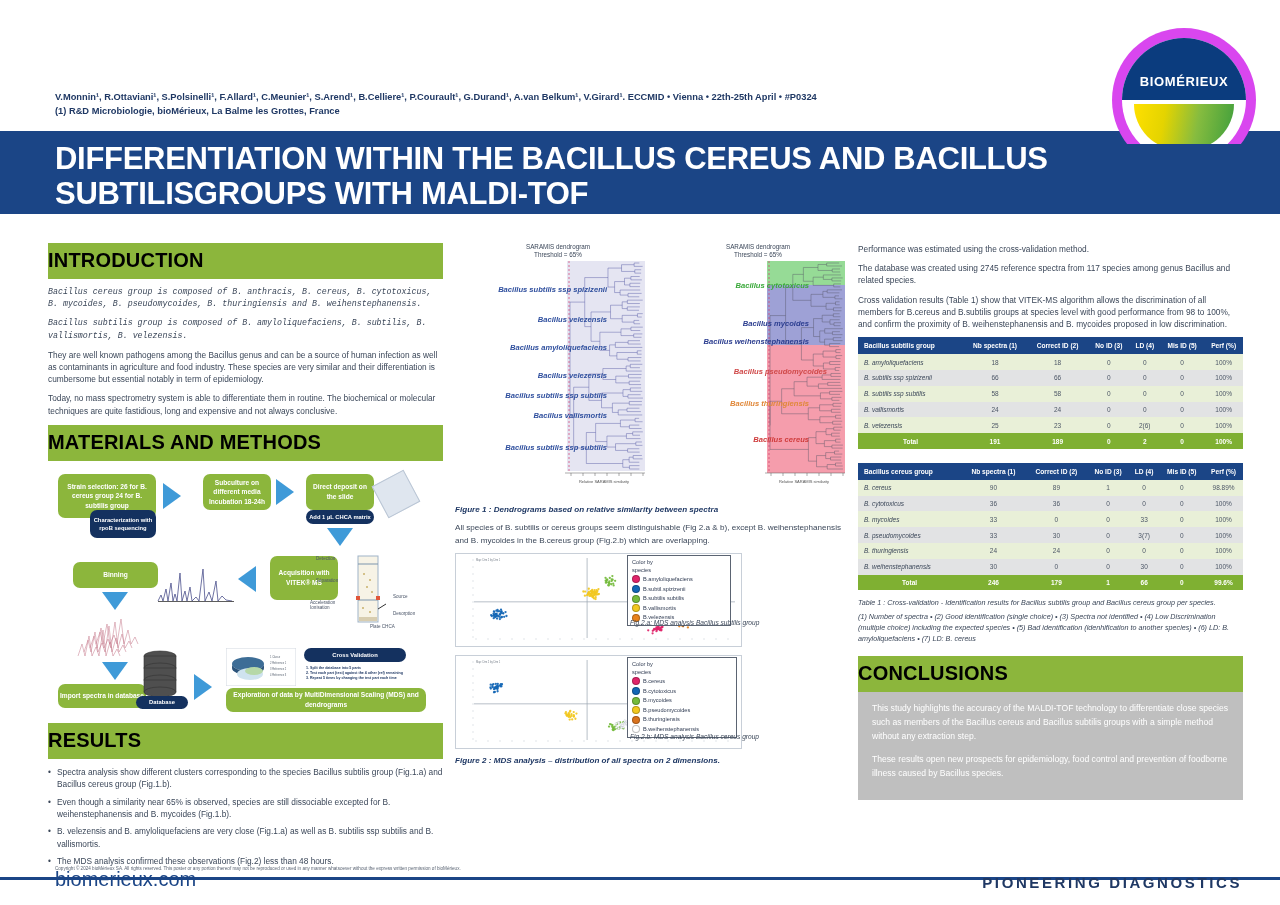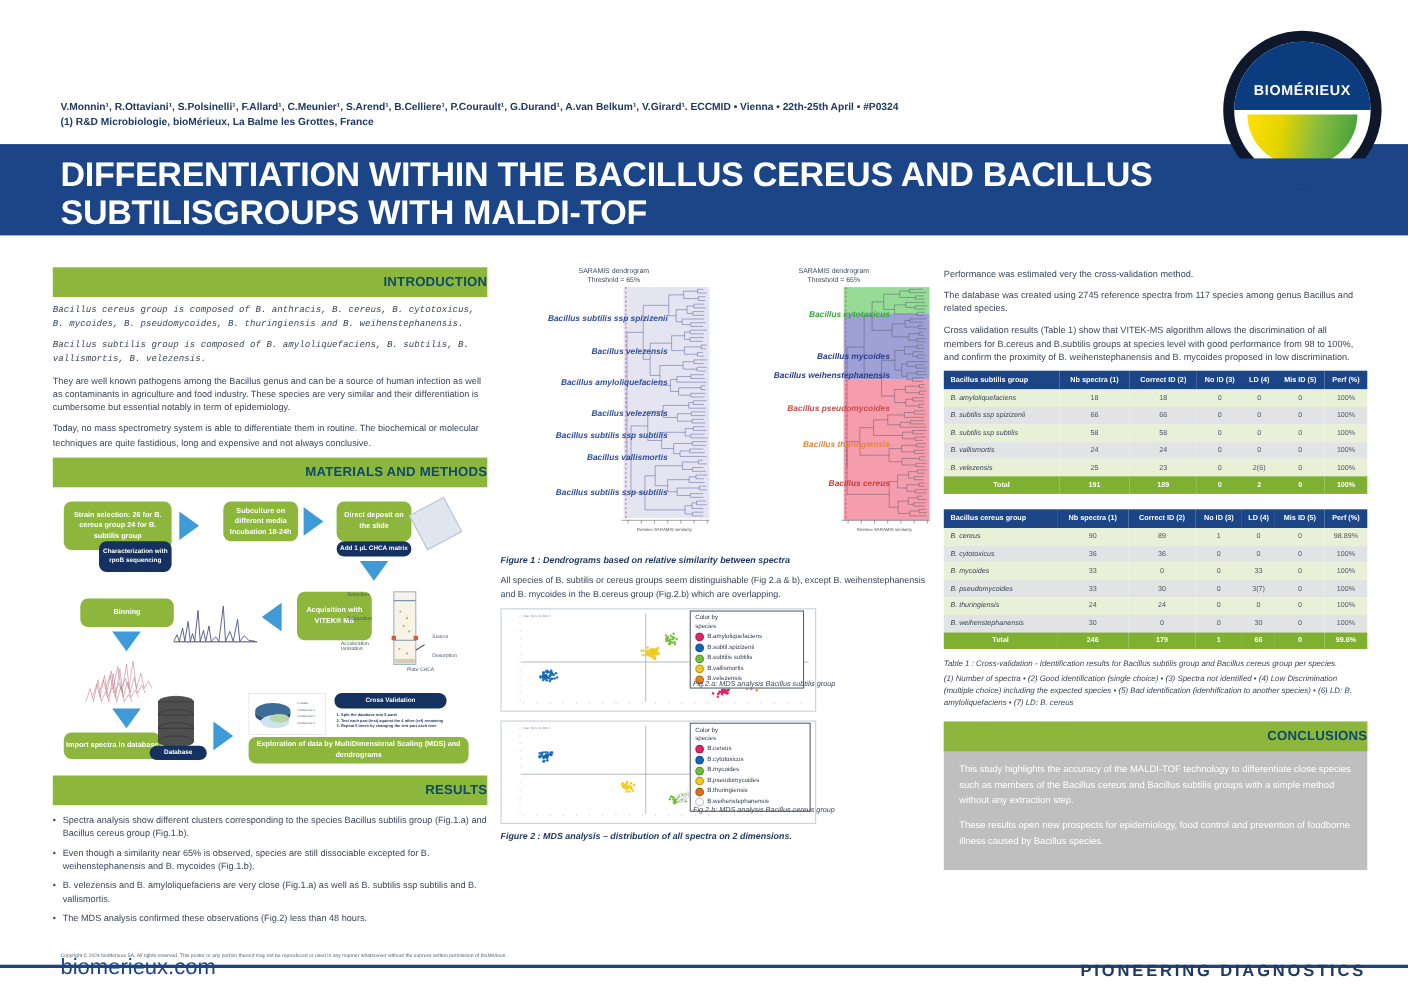--- a/index.html
+++ b/index.html
@@ -19,21 +19,21 @@
   }
   .title-band .title{
     position:absolute;left:55px;top:10px;width:1010px;
     color:#ffffff;font-weight:bold;font-size:31px;line-height:35px;
     letter-spacing:-0.3px;
   }
   
   .logo-wrap{position:absolute;right:24px;top:28px;width:144px;height:144px;}
   .logo-circle{
     position:absolute;left:0;top:0;width:144px;height:144px;border-radius:50%;
-    background:#0f172a;overflow:hidden;
+    background:#d946ef;overflow:hidden;
   }
   .logo-inner-white{
     position:absolute;left:10px;top:10px;width:124px;height:124px;border-radius:50%;
     background:#ffffff;
   }
   .logo-top{
     position:absolute;left:10px;top:10px;width:124px;height:62px;
     background:#0b3c7e;border-radius:62px 62px 0 0;
   }
   .logo-bottom{
@@ -48,22 +48,22 @@
   .logo-band-mask{
     position:absolute;left:0;top:116px;width:144px;height:28px;background:#1b4586;
   }
   
   .col{position:absolute;}
   .col-left{left:48px;top:243px;width:395px;}
   .col-mid{left:455px;top:243px;width:395px;}
   .col-right{left:858px;top:243px;width:385px;}
 
   .sec-head{
-    background:#8cb63c;color:#0c4a6e;font-weight:bold;font-size:12px;
-    text-align:right;padding:6px 0 7px 0;letter-spacing:0.2px;
+    background:#8cb63c;color:#000000;font-weight:bold;font-size:20px;
+    text-align:left;padding:6px 0 7px 0;letter-spacing:0.2px;
   }
   p.body{
     font-size:8.3px;line-height:12.2px;margin:7px 0 7px 0;color:#3b4759;
   }
   p.body.it{font-style:italic;}
   .it{font-style:italic;font-family:Liberation Mono, monospace;}
   ul.bullets{margin:7px 0 0 0;padding:0;list-style:none;}
   ul.bullets li{
     font-size:8.3px;line-height:12.4px;color:#3b4759;
     padding-left:9px;position:relative;margin-bottom:5px;
@@ -508,21 +508,21 @@
         <line x1="158" y1="212" x2="158" y2="215"></line>
           <line x1="170" y1="212" x2="170" y2="215"></line>
         <line x1="182" y1="212" x2="182" y2="215"></line>
       </g>
     </svg>
     <div class="dendro-axis" style="left:304px;top:236px;width:90px;">Relative SARAMIS similarity</div>
 
     <div class="dendro-lbl" style="left:198px;top:38px;width:156px;color:#3aa93a;">Bacillus cytotoxicus</div>
     <div class="dendro-lbl" style="left:198px;top:76px;width:156px;color:#2b3d8f;">Bacillus mycoides</div>
     <div class="dendro-lbl" style="left:190px;top:94px;width:164px;color:#2b3d8f;">Bacillus weihenstephanensis</div>
-    <div class="dendro-lbl" style="left:190px;top:124px;width:164px;color:#d04a4a;">Bacillus pseudomycoides</div>
+    <div class="dendro-lbl" style="left:190px;top:124px;width:164px;color:#d04a4a;padding-left:18px;">Bacillus pseudomycoides</div>
     <div class="dendro-lbl" style="left:190px;top:156px;width:164px;color:#e0883a;">Bacillus thuringiensis</div>
     <div class="dendro-lbl" style="left:190px;top:192px;width:164px;color:#cf3b3b;">Bacillus cereus</div>
   </div>
 
   <div class="figcap t">Figure 1 : Dendrograms based on relative similarity between spectra</div>
   <div class="figcap">All species of B. subtilis or cereus groups seem distinguishable (Fig 2.a &amp; b), except B. weihenstephanensis and B. mycoides in the B.cereus group (Fig.2.b) which are overlapping.</div>
 
   <div style="position:relative;margin-top:6px;">
     <div class="mds-box">
       <svg id="mdsA" width="285" height="92">
@@ -992,21 +992,21 @@
           <span>B.weihenstephanensis</span>
         </div>
     </div>
     <div class="mds-cap" style="position:absolute;left:175px;top:78px;">Fig.2.b: MDS analysis Bacillus cereus group</div>
   </div>
 
   <div class="figcap t" style="margin-top:6px;">Figure 2 : MDS analysis – distribution of all spectra on 2 dimensions.</div>
 </div>
 
 <div class="col col-right">
-  <p class="body" style="margin-top:0;">Performance was estimated very the cross-validation method.</p>
+  <p class="body" style="margin-top:0;">Performance was estimated using the cross-validation method.</p>
   <p class="body">The database was created using 2745 reference spectra from 117 species among genus Bacillus and related species.</p>
   <p class="body">Cross validation results (Table 1) show that VITEK-MS algorithm allows the discrimination of all members for B.cereus and B.subtilis groups at species level with good performance from 98 to 100%, and confirm the proximity of B. weihenstephanensis and B. mycoides proposed in low discrimination.</p>
 
   <table class="rt">
     <thead>
       <tr>
         <th class="first">Bacillus subtilis group</th>
         <th>Nb spectra (1)</th>
         <th>Correct ID (2)</th>
         <th>No ID (3)</th>

